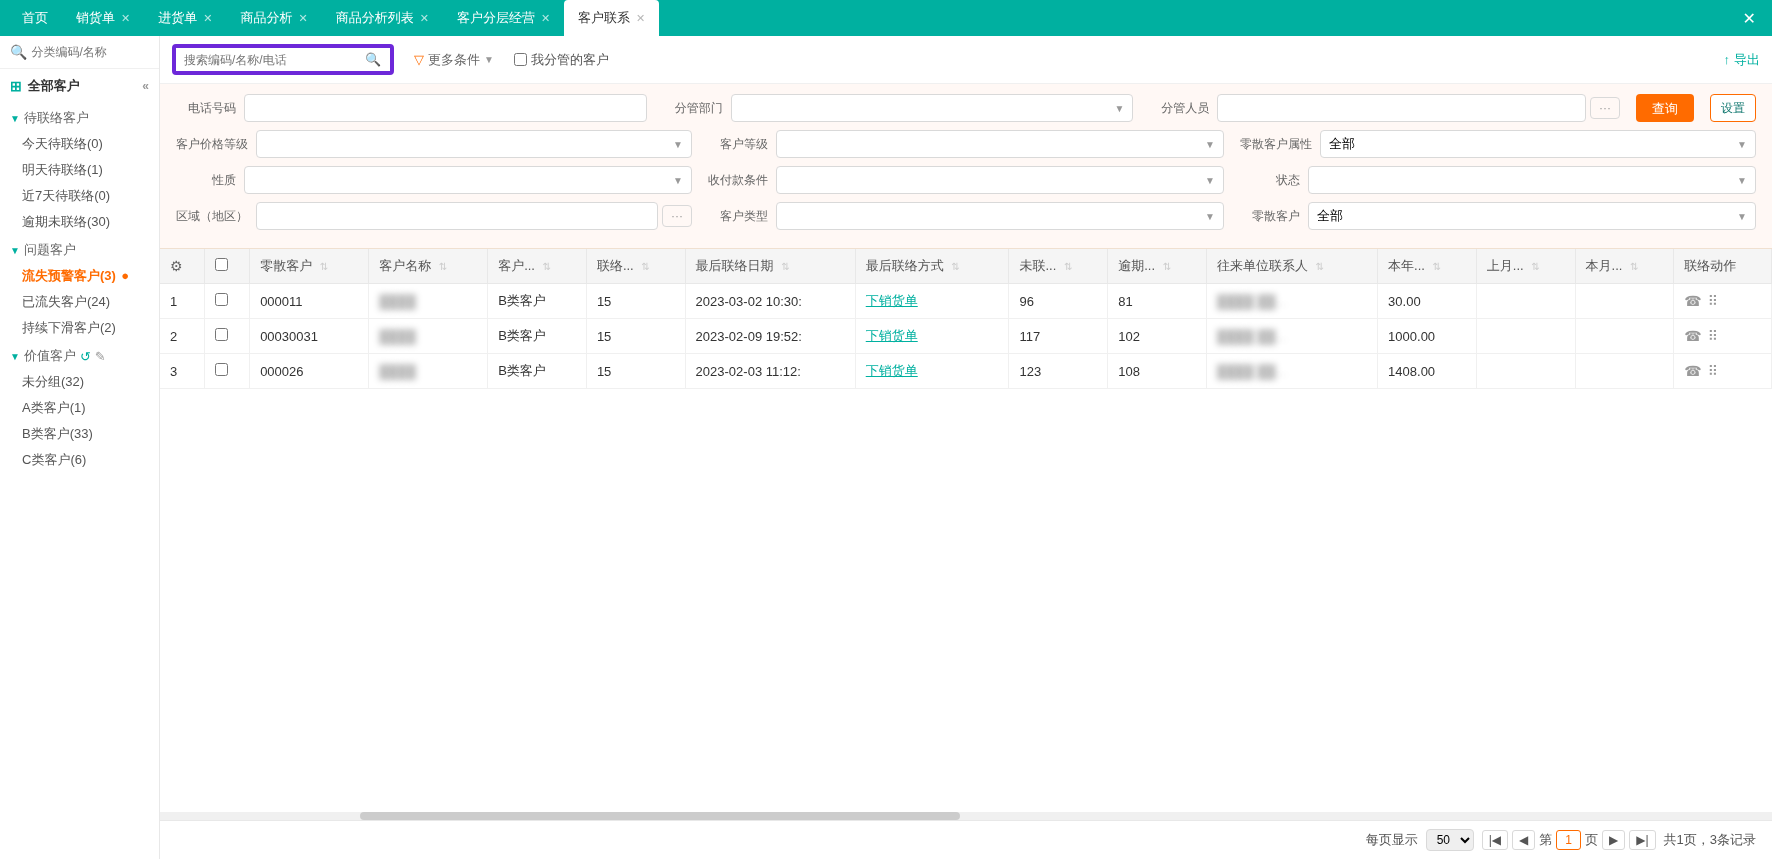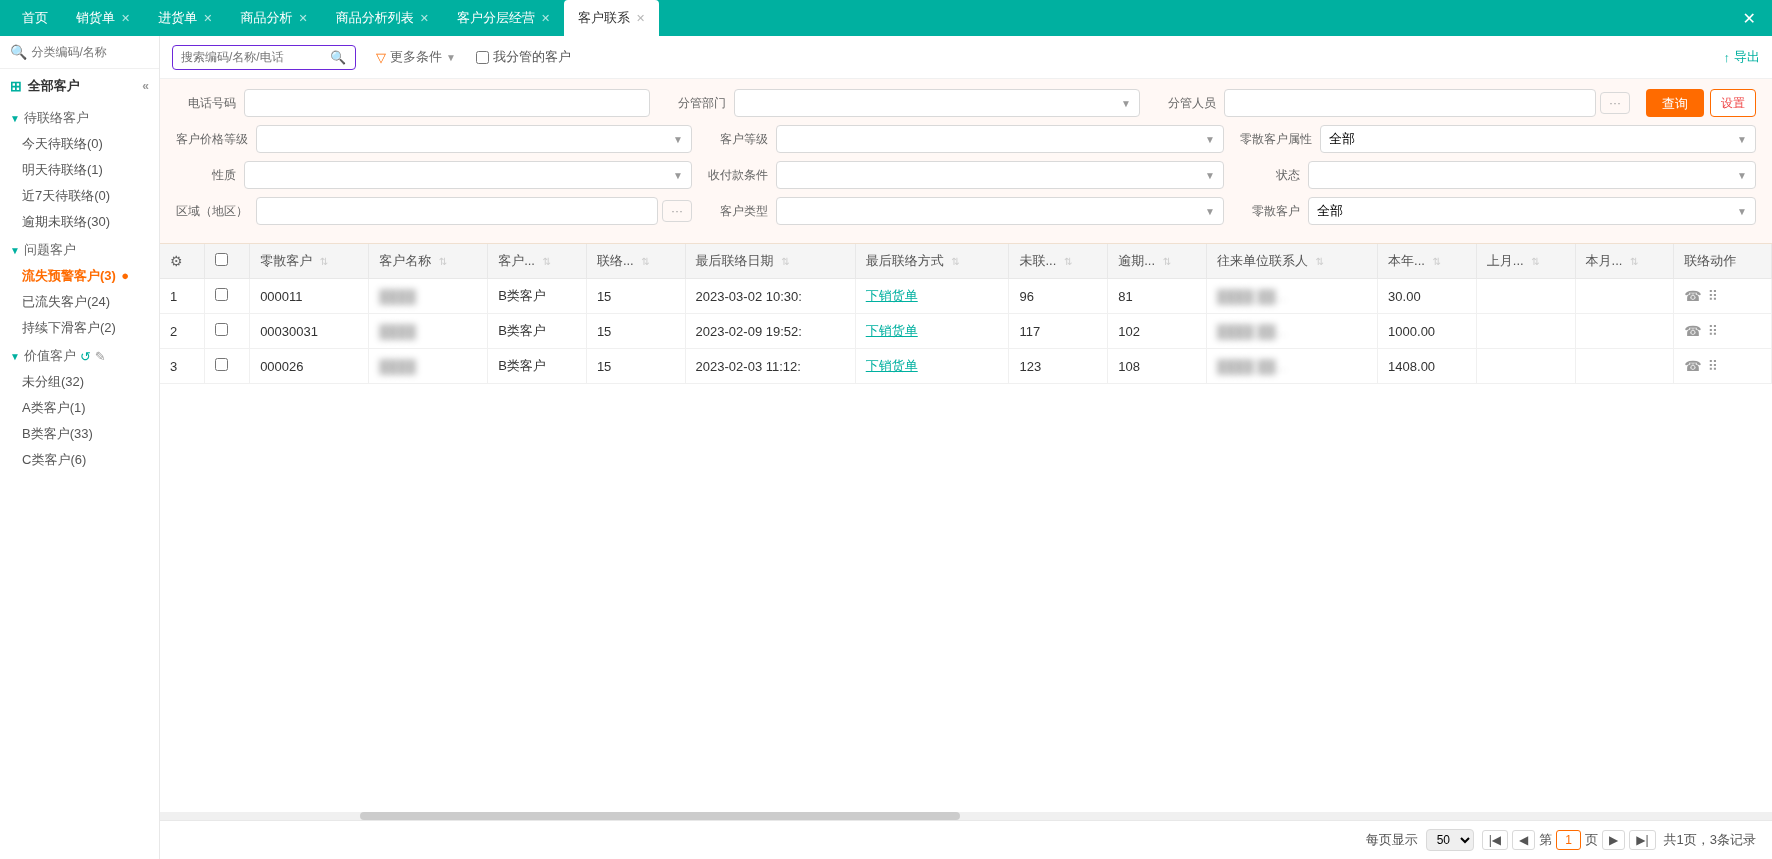--- a/index.html
+++ b/index.html
@@ -146,24 +146,24 @@
     .filter-toolbar {
       display: flex;
       align-items: center;
       padding: 8px 12px;
       border-bottom: 1px solid #f0f0f0;
       gap: 12px;
     }
     .filter-search {
       display: flex;
       align-items: center;
-      border: 1px solid #6d28d9;
+      border: 4px solid #6d28d9;
       border-radius: 4px;
       padding: 4px 8px;
-      width: 184px;
+      width: 222px;
       justify-content: flex-end;
     }
     .filter-search input {
       border: none;
       outline: none;
       font-size: 12px;
       color: #999;
       width: 100%;
     }
     .filter-search .s-icon { color: #ff6b00; margin-left: 4px; cursor: pointer; }
@@ -262,21 +262,21 @@
       border: none;
       border-radius: 4px;
       padding: 6px 16px;
       cursor: pointer;
       font-size: 13px;
       height: 28px;
       line-height: 1;
     }
     .settings-btn {
       background: #fff;
-      color: #ef4444;
+      color: #0f766e;
       border: 1px solid #ff6b00;
       border-radius: 4px;
       padding: 4px 10px;
       cursor: pointer;
       font-size: 12px;
       height: 28px;
       line-height: 1;
     }
 
     
@@ -528,21 +528,21 @@
           <div class="field-select">
             <span></span>
             <span class="chevron">▼</span>
           </div>
         </div>
         <div class="filter-field">
           <label>分管人员</label>
           <input class="field-input" type="text" style="">
           <span class="ellipsis-btn">···</span>
         </div>
-        <div style="display:flex;gap:6px;">
+        <div style="display:flex;gap:16px;">
           <button class="search-btn">查询</button>
           <button class="settings-btn">设置</button>
         </div>
       </div>
 
       <div class="filter-row">
         <div class="filter-field">
           <label>客户价格等级</label>
           <div class="field-select">
             <span></span>

